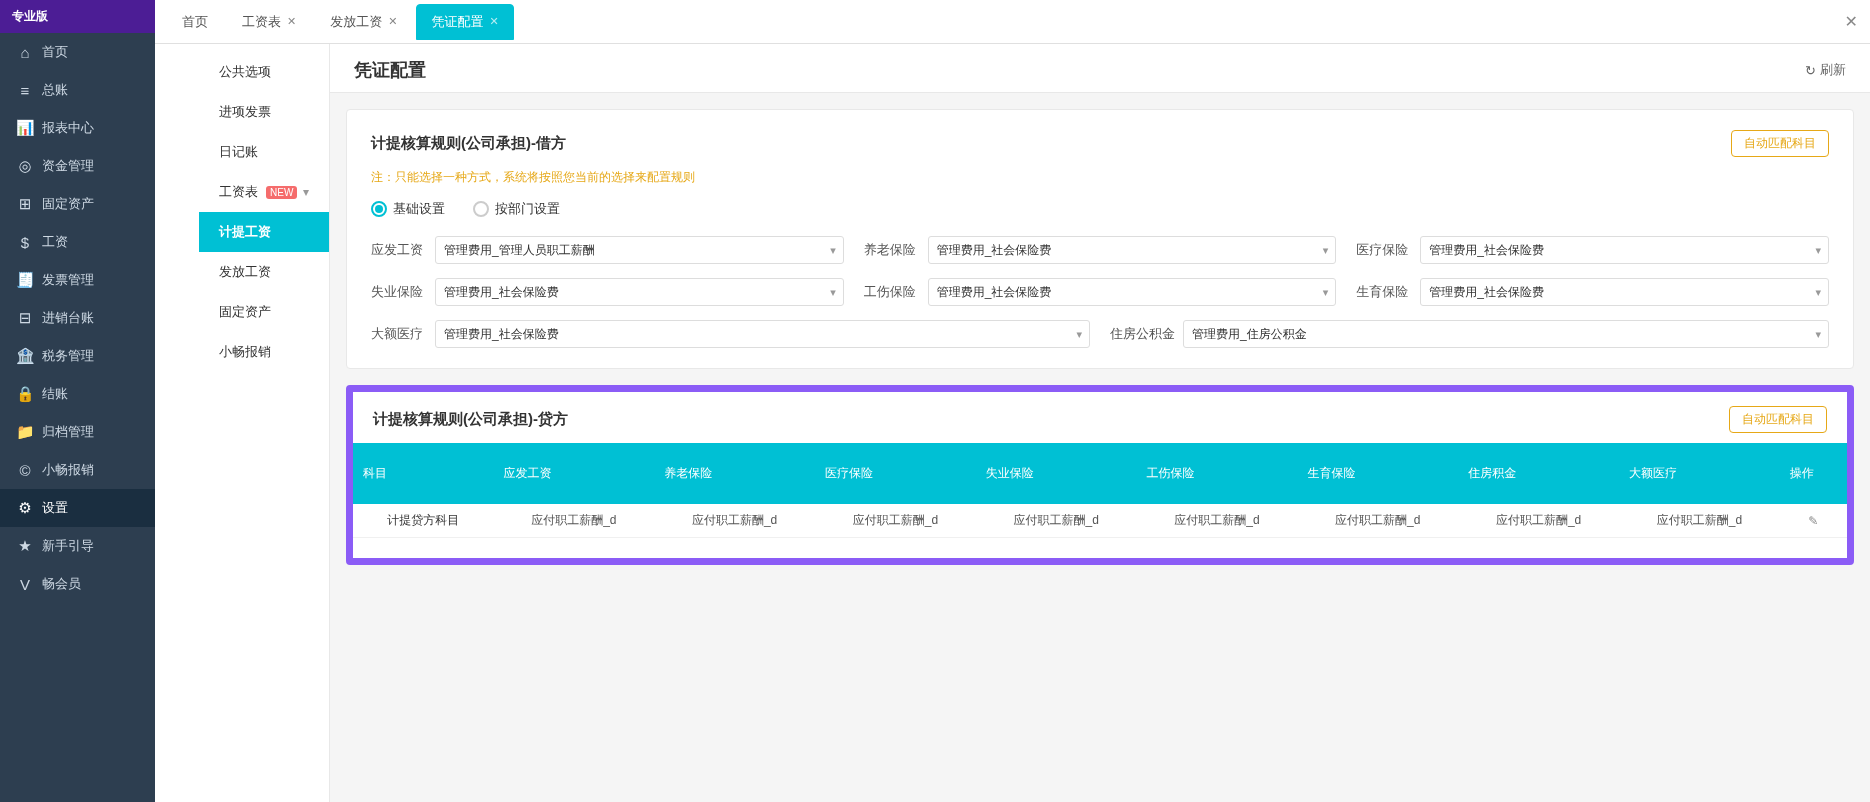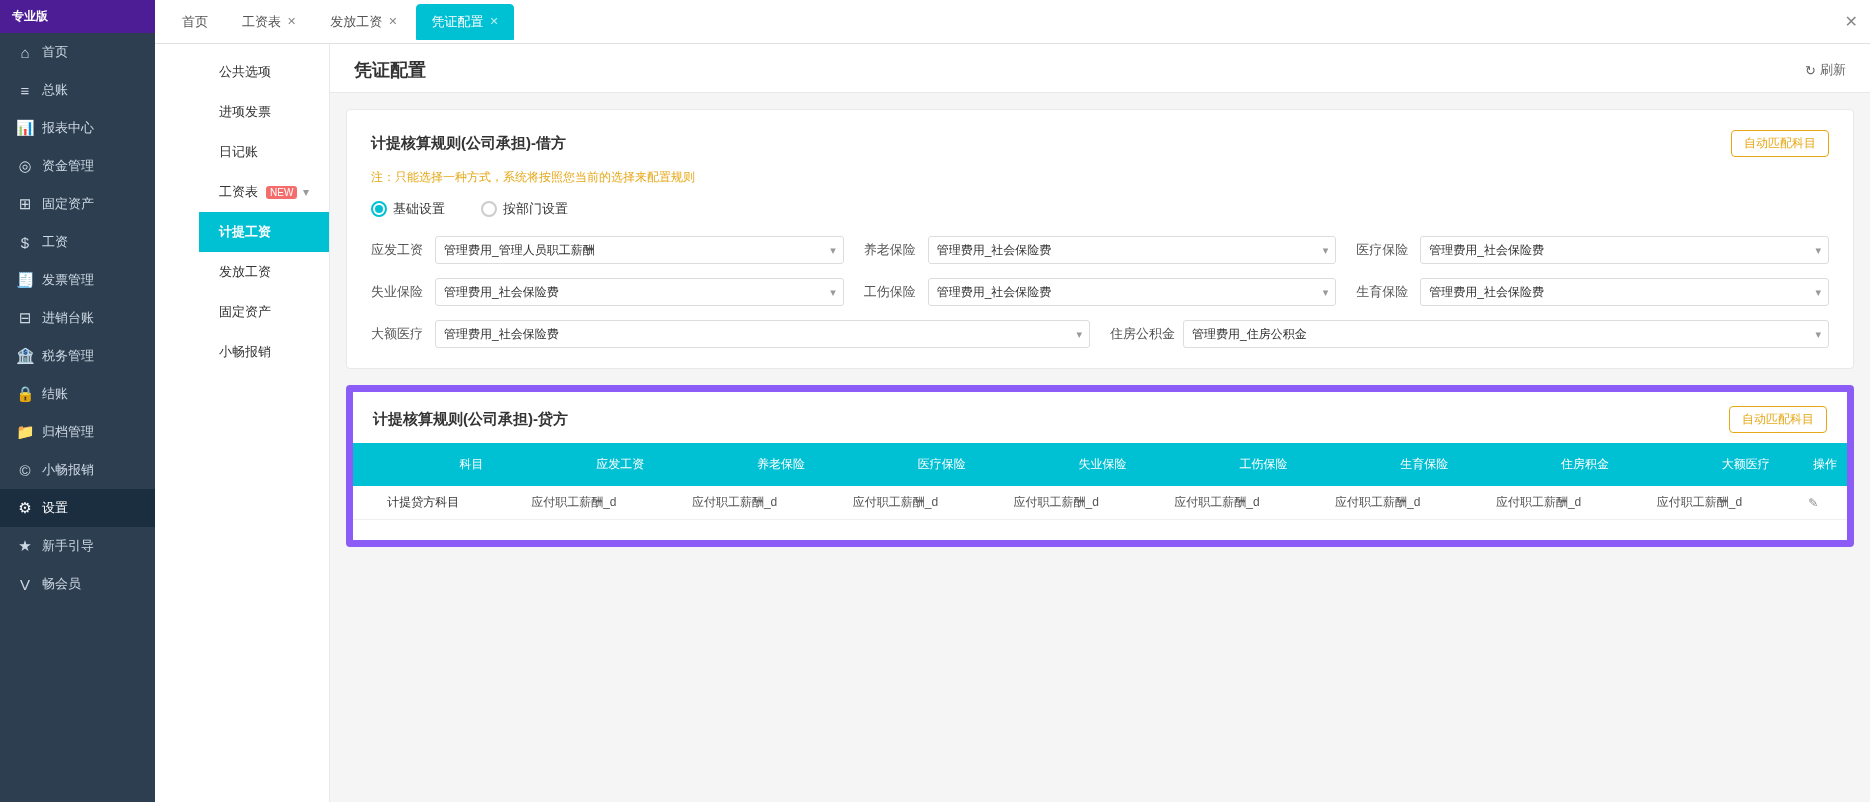--- a/index.html
+++ b/index.html
@@ -184,21 +184,21 @@
     }
 
     .notice {
       color: #e6a817;
       font-size: 12px;
       margin-bottom: 14px;
     }
 
     .radio-group {
       display: flex;
-      gap: 36px;
+      gap: 28px;
       margin-bottom: 18px;
       align-items: center;
     }
     .radio-item {
       display: flex;
       align-items: center;
       gap: 6px;
       cursor: pointer;
       color: #333;
       font-size: 13px;
@@ -289,22 +289,22 @@
     .voucher-table {
       width: 100%;
       border-collapse: collapse;
       font-size: 12px;
     }
     .voucher-table thead tr {
       background: #00c0d4;
       color: #fff;
     }
     .voucher-table thead th {
-      padding: 13px 10px;
-      text-align: right;
+      padding: 22px 10px;
+      text-align: left;
       font-weight: normal;
       white-space: nowrap;
     }
     .voucher-table tbody tr {
       border-bottom: 1px solid #f0f0f0;
     }
     .voucher-table tbody td {
       padding: 8px 10px;
       text-align: center;
       color: #333;

